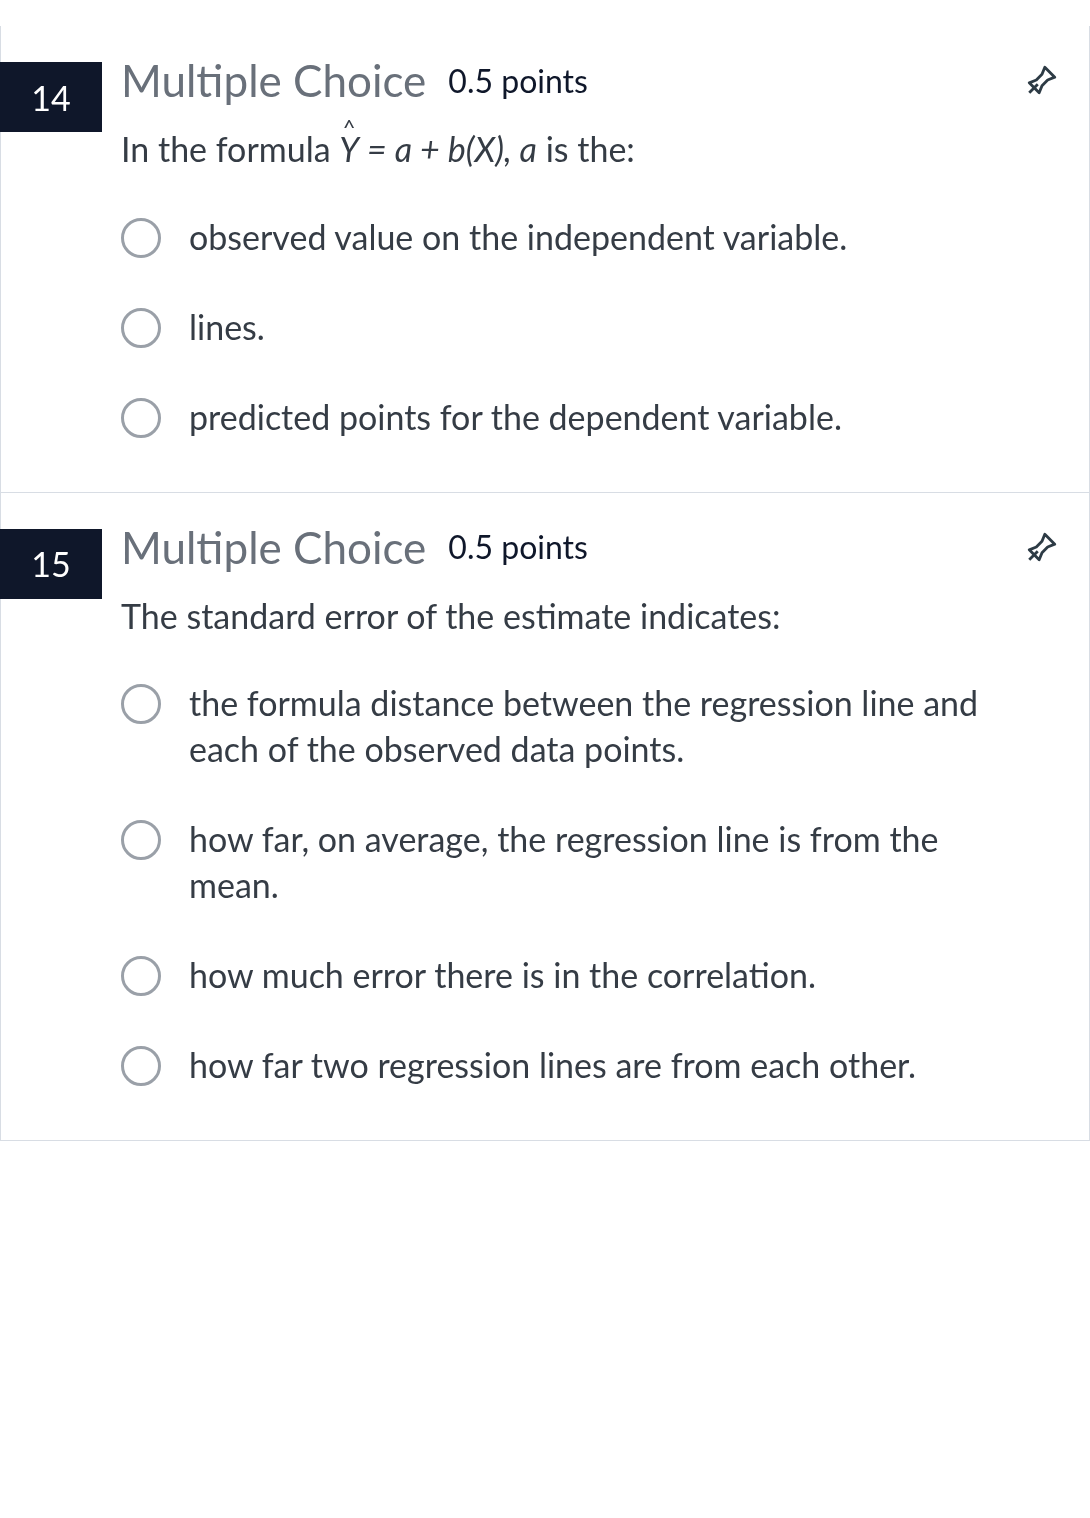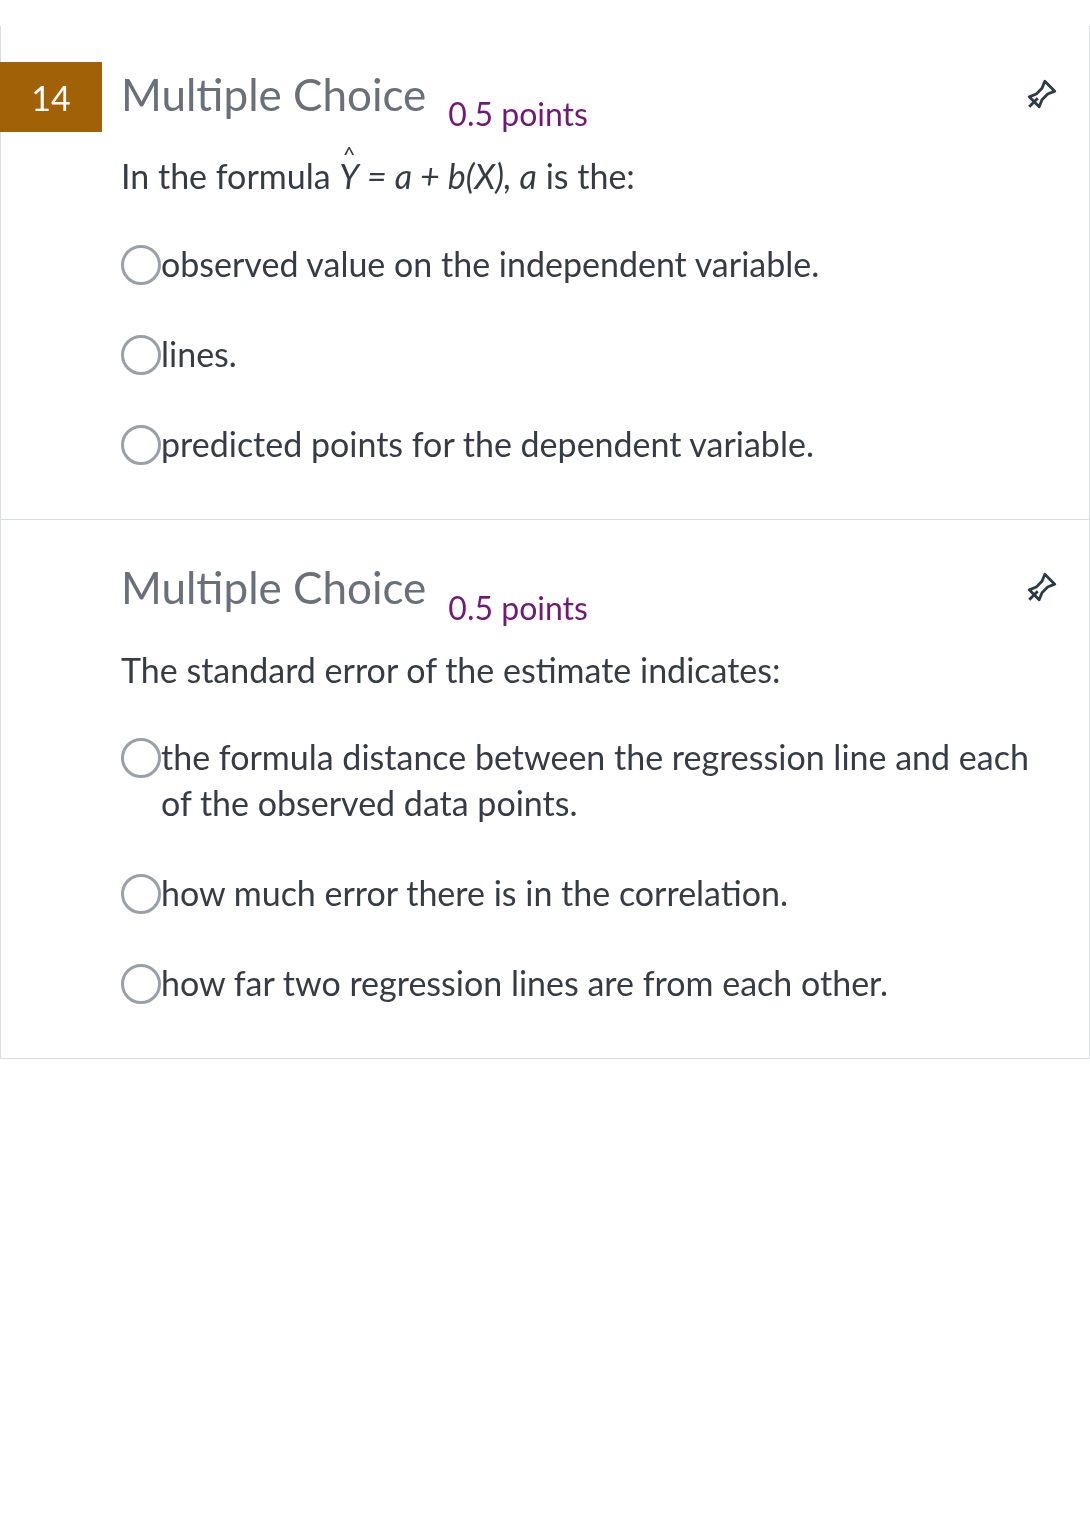--- a/index.html
+++ b/index.html
@@ -24,40 +24,39 @@
     display: flex;
     align-items: center;
     padding: 28px 30px 0 0;
     position: relative;
     min-height: 72px;
   }
   .q-number {
     position: absolute;
     left: -1px;
     top: 36px;
-    background: #a16207;
+    background: #0f172a;
     color: #fff;
     width: 102px;
     height: 70px;
     display: flex;
     align-items: center;
     justify-content: center;
     font-size: 34px;
     font-weight: 400;
   }
   .q-type {
     margin-left: 120px;
     font-size: 44px;
     color: #69707a;
   }
   .q-points {
     margin-left: 22px;
     font-size: 32px;
-    color: #701a75;
-    margin-top: 40px;
+    color: #0f172a;
   }
   .pin-icon {
     margin-left: auto;
     width: 34px;
     height: 34px;
     stroke: #2d3b45;
     fill: none;
     stroke-width: 2;
   }
   .q-stem {
@@ -76,20 +75,21 @@
     font-size: 22px;
     font-style: normal;
   }
   .options {
     padding: 10px 55px 0 120px;
   }
   .option {
     display: flex;
     align-items: flex-start;
     padding: 22px 0;
+    gap: 28px;
   }
   .radio {
     flex: 0 0 auto;
     width: 40px;
     height: 40px;
     border: 3px solid #9aa0a8;
     border-radius: 50%;
     background: #fff;
     margin-top: 4px;
   }
@@ -131,37 +131,44 @@
     </label>
     <label class="option">
       <span class="radio"></span>
       <span class="option-text">predicted points for the dependent variable.</span>
     </label>
   </div>
 </div>
 
 <div class="question-card">
   <div class="q-header">
+    <div class="q-number">
+      <span>15</span>
+    </div>
     <span class="q-type">Multiple Choice</span>
     <span class="q-points">0.5 points</span>
     <svg class="pin-icon" viewBox="0 0 24 24">
       <path d="M14 3 L21 10 L16 12 L12 16 L10 21 L3 14 L8 12 L12 8 Z" stroke-linejoin="round"></path>
       <line x1="9" y1="15" x2="3" y2="21"></line>
     </svg>
   </div>
   <div class="q-stem">
     <span>The standard error of the estimate indicates:</span>
   </div>
   <div class="options">
     <label class="option">
       <span class="radio"></span>
       <span class="option-text">the formula distance between the regression line and each of the observed data points.</span>
     </label>
     <label class="option">
       <span class="radio"></span>
+      <span class="option-text">how far, on average, the regression line is from the mean.</span>
+    </label>
+    <label class="option">
+      <span class="radio"></span>
       <span class="option-text">how much error there is in the correlation.</span>
     </label>
     <label class="option">
       <span class="radio"></span>
       <span class="option-text">how far two regression lines are from each other.</span>
     </label>
   </div>
 </div>
 
 </body></html>

